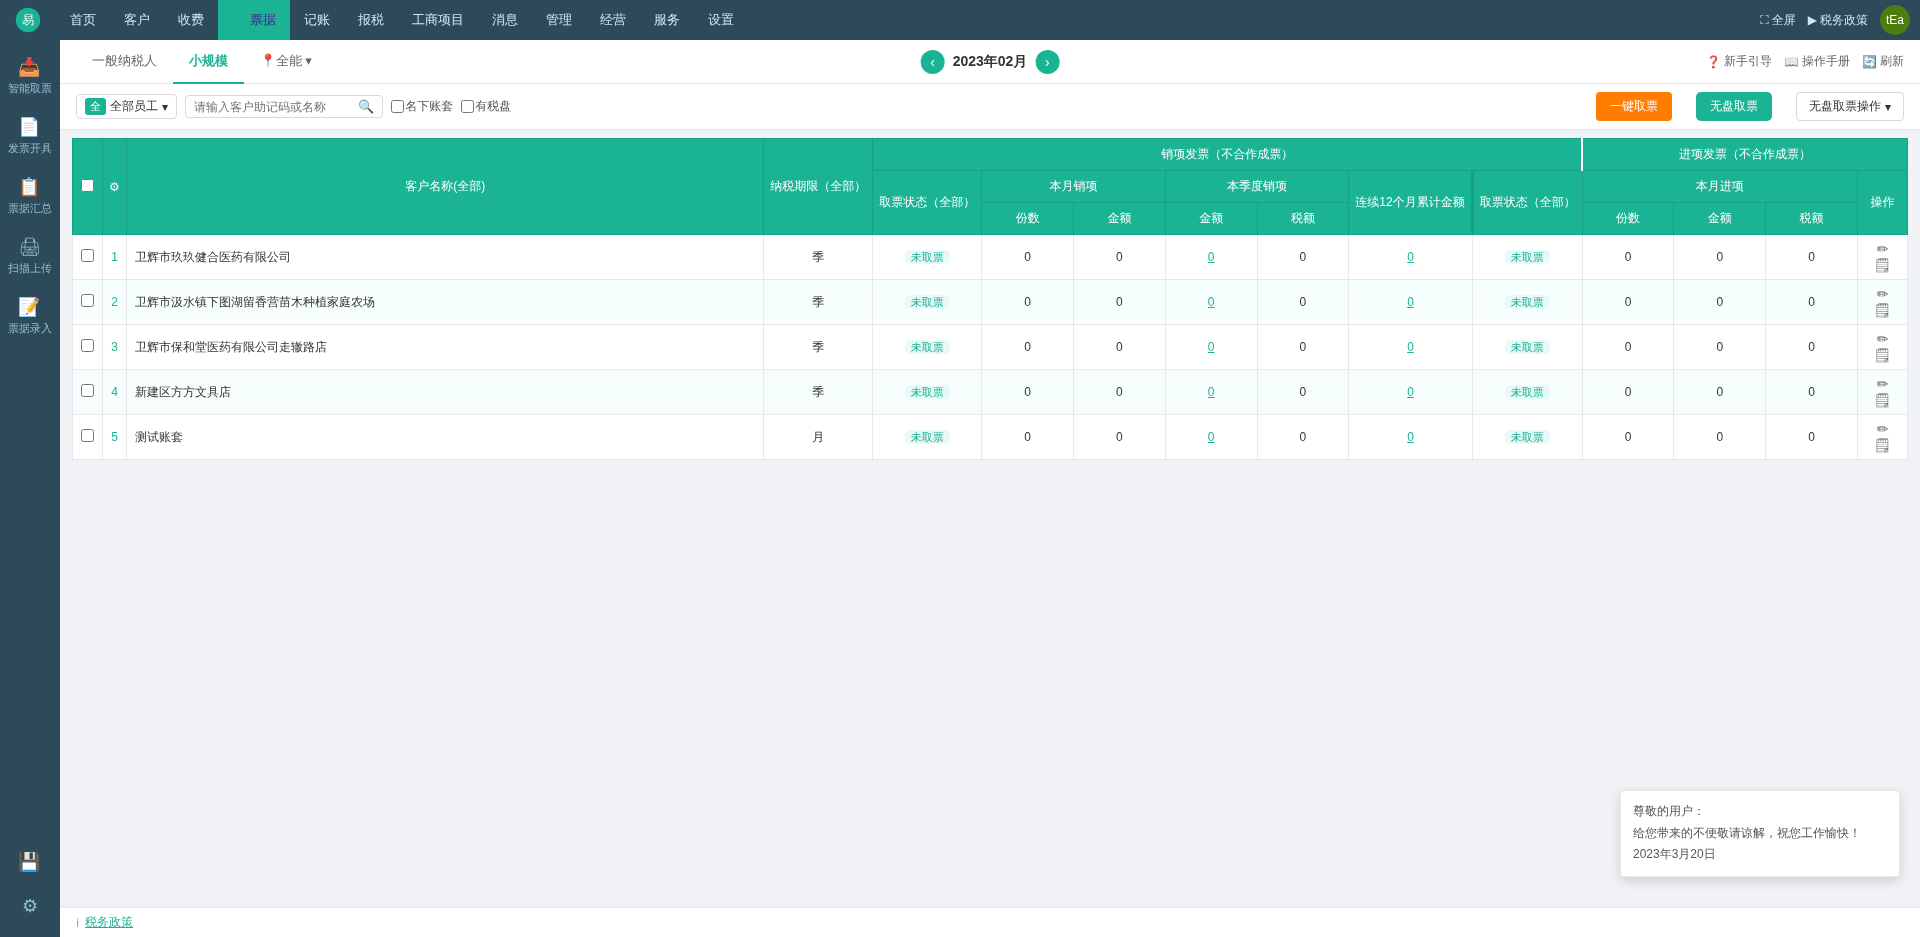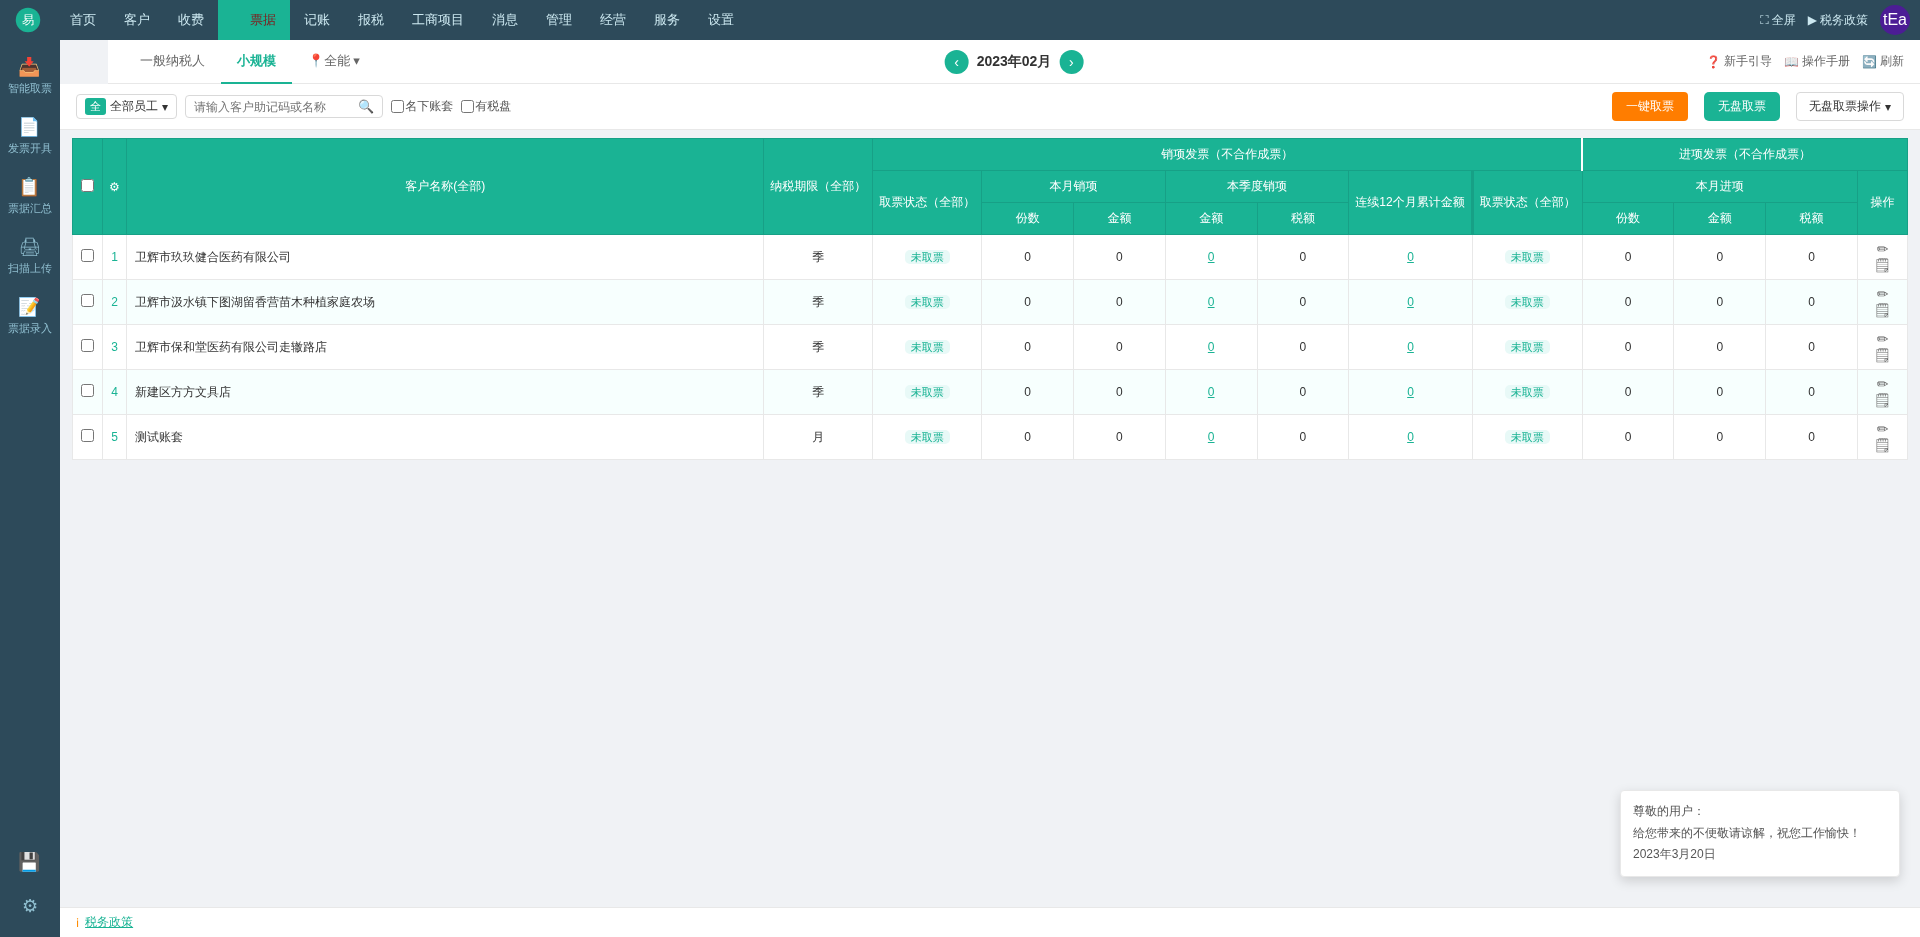--- a/index.html
+++ b/index.html
@@ -26,32 +26,32 @@
       padding: 0 14px;
       height: 40px;
       display: flex; align-items: center;
       cursor: pointer;
       font-size: 13px;
       color: #cce8f0;
       white-space: nowrap;
     }
     .top-nav .nav-item.active {
       background: #1ab394;
-      color: #7f1d1d;
+      color: #4c1d95;
       padding-left: 32px;
     }
     .top-nav .right-tools {
       display: flex; align-items: center; gap: 12px; font-size: 12px; color: #cce8f0;
     }
     .top-nav .right-tools .tool-item {
       display: flex; align-items: center; gap: 3px; cursor: pointer;
     }
     .avatar {
-      width: 30px; height: 30px; border-radius: 50%; background: #4c1d95;
-      display: flex; align-items: center; justify-content: center; color: #fff; font-size: 16px;
+      width: 30px; height: 30px; border-radius: 50%; background: #4d7c0f;
+      display: flex; align-items: center; justify-content: center; color: #fff; font-size: 12px;
     }
 
     
     .layout { display: flex; height: calc(100vh - 40px); }
     .sidebar {
       width: 60px;
       background: #2d4a5a;
       display: flex; flex-direction: column; align-items: center;
       padding-top: 8px; gap: 4px;
     }
@@ -66,21 +66,20 @@
     .main-content { flex: 1; overflow: hidden; display: flex; flex-direction: column; background: #f0f2f5; }
 
     
     .sub-tabs {
       background: #fff;
       padding: 0 16px;
       display: flex; align-items: center; gap: 0;
       border-bottom: 1px solid #e8e8e8;
       height: 44px;
       position: relative;
-      margin-left: 48px;
     }
     .sub-tab {
       padding: 0 16px; height: 44px; display: flex; align-items: center;
       cursor: pointer; font-size: 13px; color: #666; border-bottom: 2px solid transparent;
     }
     .sub-tab.active { color: #1ab394; border-bottom: 2px solid #1ab394; font-weight: bold; }
 
     .period-nav {
       display: flex; align-items: center; gap: 8px; margin: 0 auto;
       position: absolute; left: 50%; transform: translateX(-50%);
@@ -111,21 +110,21 @@
     .filter-select .tag { background: #1ab394; color: #fff; padding: 1px 5px; border-radius: 3px; font-size: 11px; }
     .search-box {
       display: flex; align-items: center; border: 1px solid #d9d9d9; border-radius: 4px;
       padding: 3px 8px; background: #fff; gap: 4px;
     }
     .search-box input {
       border: none; outline: none; font-size: 12px; width: 160px; color: #999;
     }
     .checkbox-item { display: flex; align-items: center; gap: 1px; font-size: 12px; color: #555; cursor: pointer; }
     .checkbox-item input[type=checkbox] { cursor: pointer; }
-    .toolbar-right { margin-left: auto; display: flex; gap: 16px; }
+    .toolbar-right { margin-left: auto; display: flex; gap: 24px; }
     .btn-orange {
       background: #ff7d00; color: #fff; border: none; border-radius: 4px;
       padding: 5px 14px; font-size: 12px; cursor: pointer; white-space: nowrap;
     }
     .btn-teal {
       background: #1ab394; color: #fff; border: none; border-radius: 5px;
       padding: 5px 14px; font-size: 12px; cursor: pointer; white-space: nowrap;
     }
     .btn-dropdown {
       background: #fff; color: #333; border: 1px solid #d9d9d9; border-radius: 4px;

